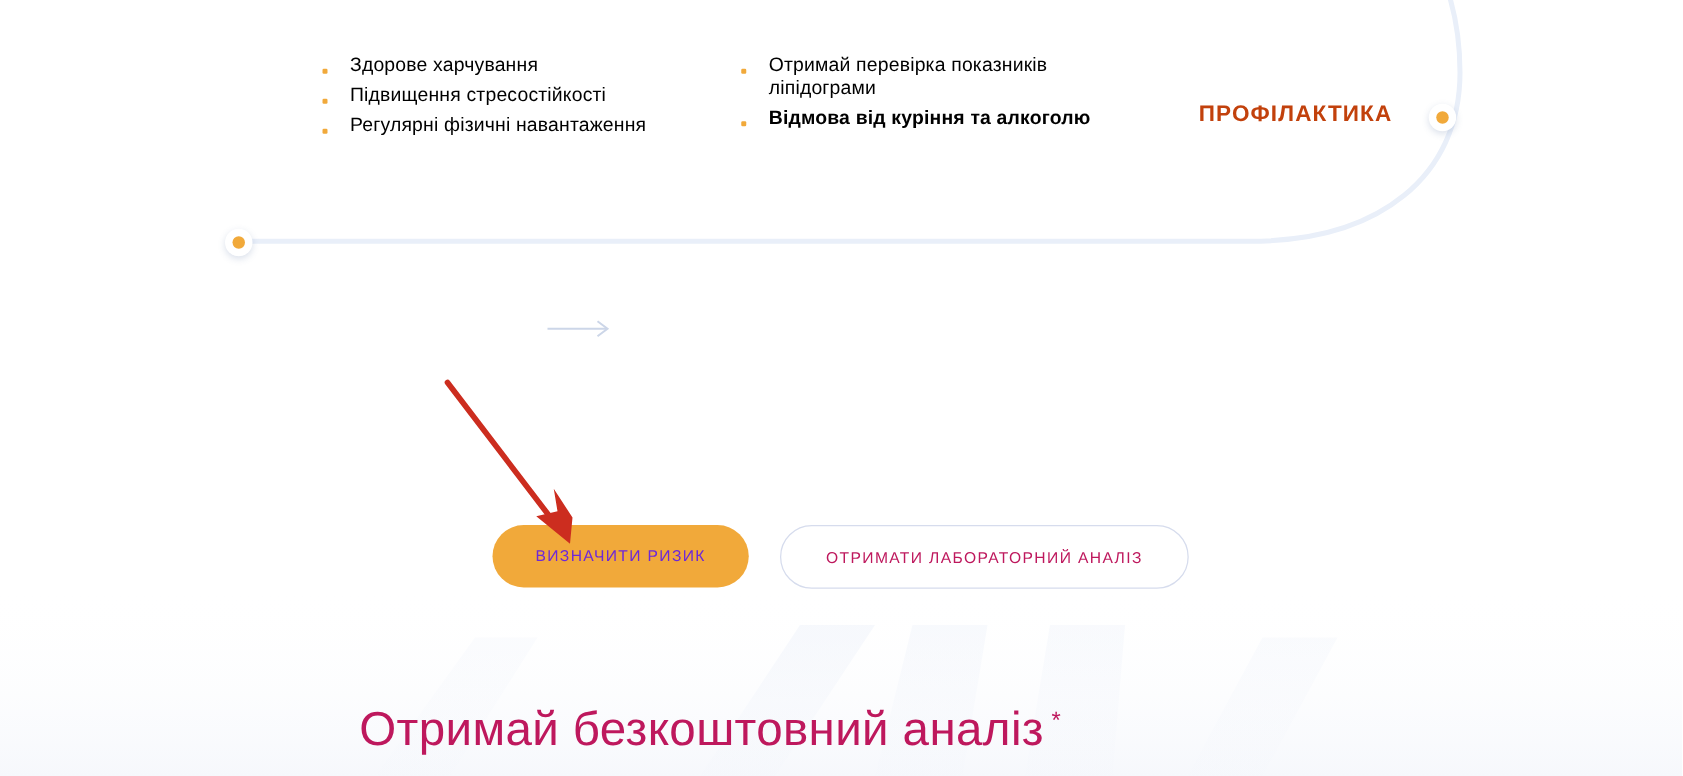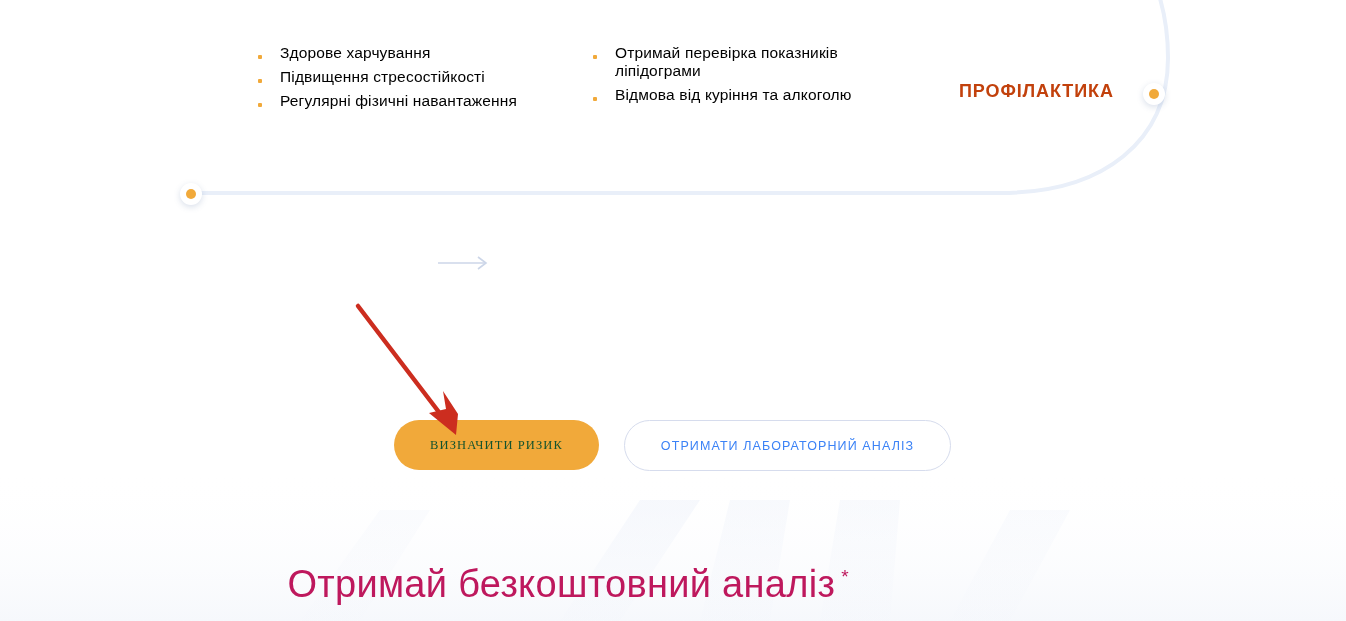--- a/index.html
+++ b/index.html
@@ -137,37 +137,37 @@
   
   #btn-primary {
     position: absolute;
     left: 394px;
     top: 420px;
     width: 205px;
     height: 50px;
     border: none;
     border-radius: 25px;
     background: #F1A93A;
-    color: #14532d;
-    font-family: Liberation Serif, serif;
+    color: #6d28d9;
+    font-family: Liberation Sans, sans-serif;
     font-size: 12.5px;
     letter-spacing: 1.1px;
     cursor: pointer;
     padding: 0;
   }
   #btn-secondary {
     position: absolute;
     left: 624px;
     top: 420px;
     width: 327px;
     height: 51px;
     border: 1px solid #d6dced;
     border-radius: 26px;
     background: #ffffff;
-    color: #3b82f6;
+    color: #be185d;
     font-family: "Liberation Sans", sans-serif;
     font-size: 12.5px;
     letter-spacing: 1.1px;
     cursor: pointer;
     padding: 0;
   }
 
   
   #section-heading {
     position: absolute;
@@ -246,21 +246,21 @@
         <span class="bullet-text">Регулярні фізичні навантаження</span>
       </div>
     </div>
 
     <div class="bullet-col" id="bullet-col-2">
       <div class="bullet-item">
         <span class="bullet-marker"></span>
         <span class="bullet-text">Отримай перевірка показників
 ліпідограми</span>
       </div>
-      <div class="bullet-item" style="margin-top:2px;">
+      <div class="bullet-item" style="margin-top:2px;font-weight:bold;">
         <span class="bullet-marker"></span>
         <span class="bullet-text">Відмова від куріння та алкоголю</span>
       </div>
     </div>
 
   </div>
 
   <svg id="read-more-arrow" viewBox="0 0 54 22">
     <line x1="1" y1="11" x2="48" y2="11" stroke="#ccd6e8" stroke-width="1.6"></line>
     <polyline points="41,5 49,11 41,17" fill="none" stroke="#ccd6e8" stroke-width="1.6"></polyline>

